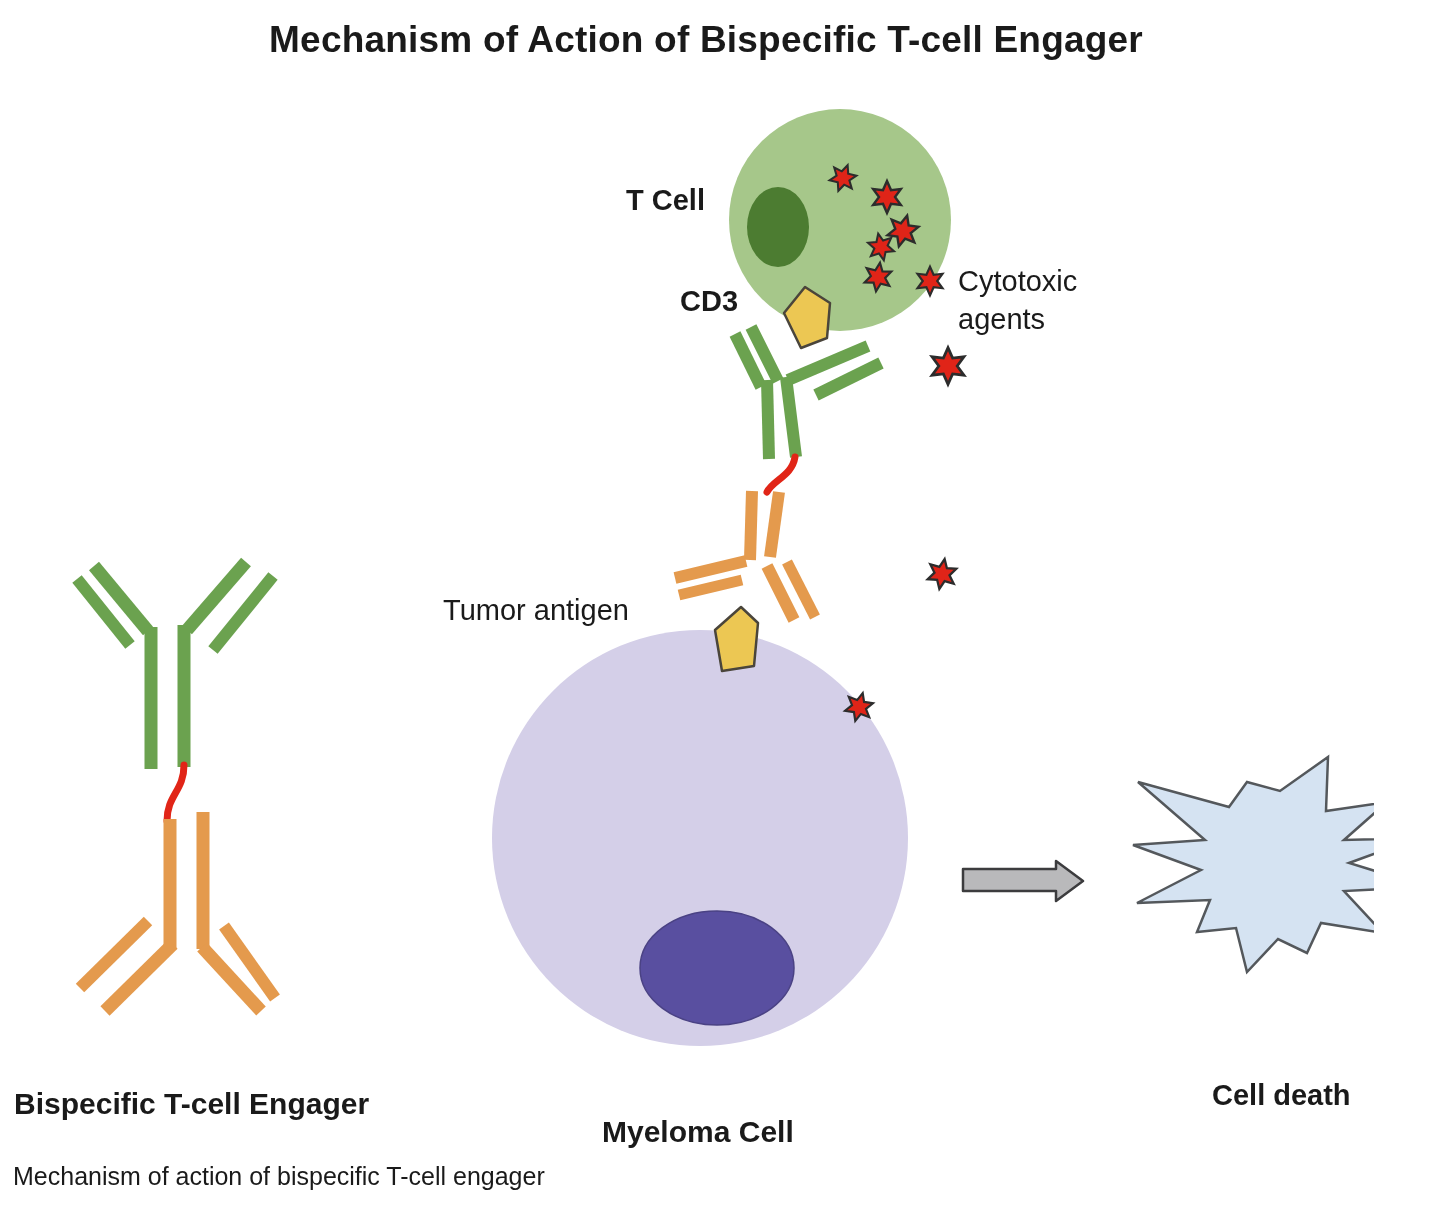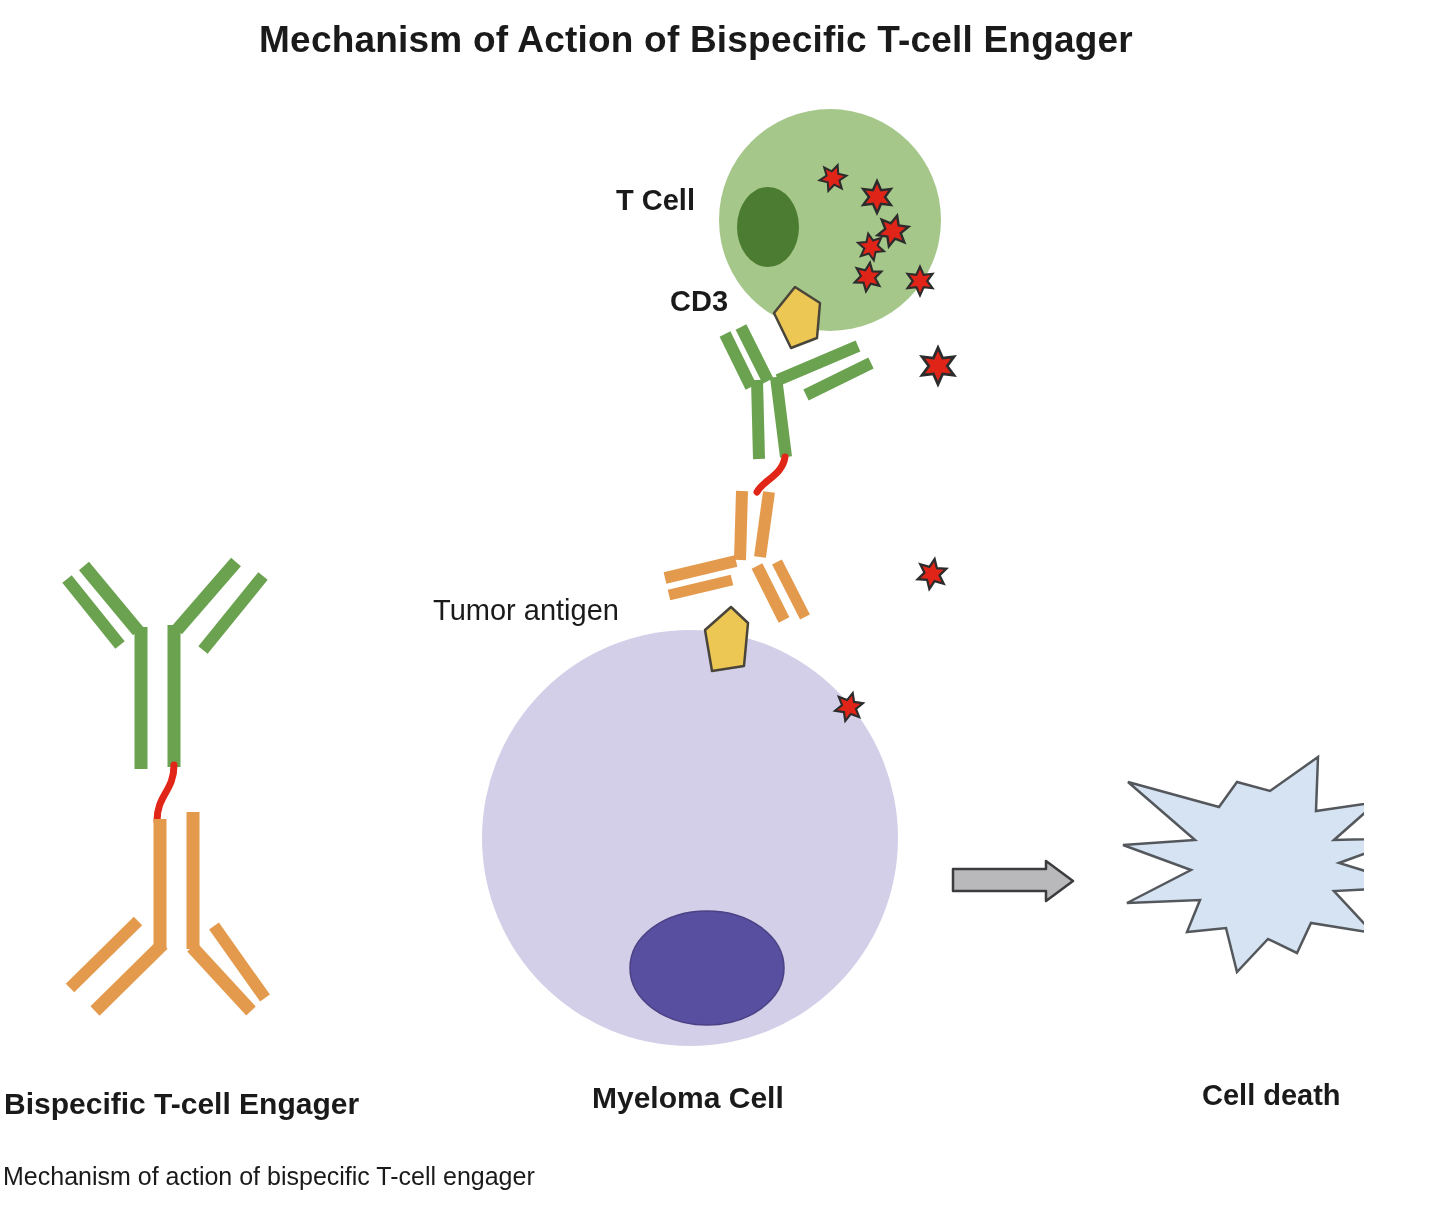--- a/index.html
+++ b/index.html
@@ -1,27 +1,27 @@
 <!DOCTYPE html>
 <html><head>
 <meta charset="utf-8">
 <style>
   html,body{margin:0;padding:0;background:#fff;}
   .stage{position:relative;width:1364px;height:1218px;background:#ffffff;overflow:hidden;
-         font-family:"Liberation Sans",sans-serif;color:#1a1a1a;}
+         font-family:"Liberation Sans",sans-serif;color:#1a1a1a;margin-left:10px;}
   .stage svg{position:absolute;left:0;top:0;}
   .lbl{position:absolute;white-space:pre;line-height:1.2;}
   .bold{font-weight:bold;text-align:right;}
   .title{left:0;top:18px;width:1392px;text-align:center;font-size:37px;font-weight:bold;letter-spacing:.2px;}
   .t-cell{left:616px;top:183px;font-size:29px;}
   .cd3{left:670px;top:284px;font-size:29px;font-weight:bold;}
   .cytotoxic{left:948px;top:262px;font-size:29px;width:160px;white-space:normal;line-height:1.32;}
   .tumor{left:433px;top:593px;font-size:29px;}
   .bite{left:4px;top:1086px;font-size:30px;font-weight:bold;}
-  .myeloma{left:592px;top:1080px;font-size:30px;font-weight:bold;}
+  .myeloma{left:592px;top:1114px;font-size:30px;font-weight:bold;}
   .celldeath{left:1202px;top:1078px;font-size:29px;font-weight:bold;text-align:right;}
   .caption{left:3px;top:1161px;font-size:25px;white-space:normal;width:700px;}
 </style>
 </head>
 <body>
 
 <div class="stage">
 
   <svg width="1432" height="1218" viewBox="0 0 1432 1218">
     <defs>
@@ -98,18 +98,19 @@
     <polygon points="953,869 1046,869 1046,861 1073,881 1046,901 1046,891 953,891" fill="#b9b9bb" stroke="#3c3c3e" stroke-width="2.5" stroke-linejoin="round"></polygon>
 
     <path d="M 1318 757 L 1316 811 L 1377 802 L 1334 840 L 1407 838 L 1339 863 L 1418 887 L 1334 891
              L 1373 933 L 1311 923 L 1297 953 L 1268 939 L 1237 972 L 1226 928 L 1187 932 L 1200 900
              L 1127 903 L 1191 870 L 1123 845 L 1195 840 L 1128 782 L 1219 807 L 1237 782 L 1270 791 Z" fill="#d5e3f2" stroke="#54585c" stroke-width="2.5" stroke-linejoin="miter"></path>
   </svg>
 
   <div class="lbl title">Mechanism of Action of Bispecific T-cell Engager</div>
   <div class="lbl t-cell bold">T Cell</div>
   <div class="lbl cd3">CD3</div>
+  <div class="lbl cytotoxic">Cytotoxic agents</div>
   <div class="lbl tumor">Tumor antigen</div>
   <div class="lbl bite">Bispecific T-cell Engager</div>
   <div class="lbl myeloma">Myeloma Cell</div>
   <div class="lbl celldeath">Cell death</div>
   <div class="lbl caption">Mechanism of action of bispecific T-cell engager</div>
 </div>
 
 </body></html>

